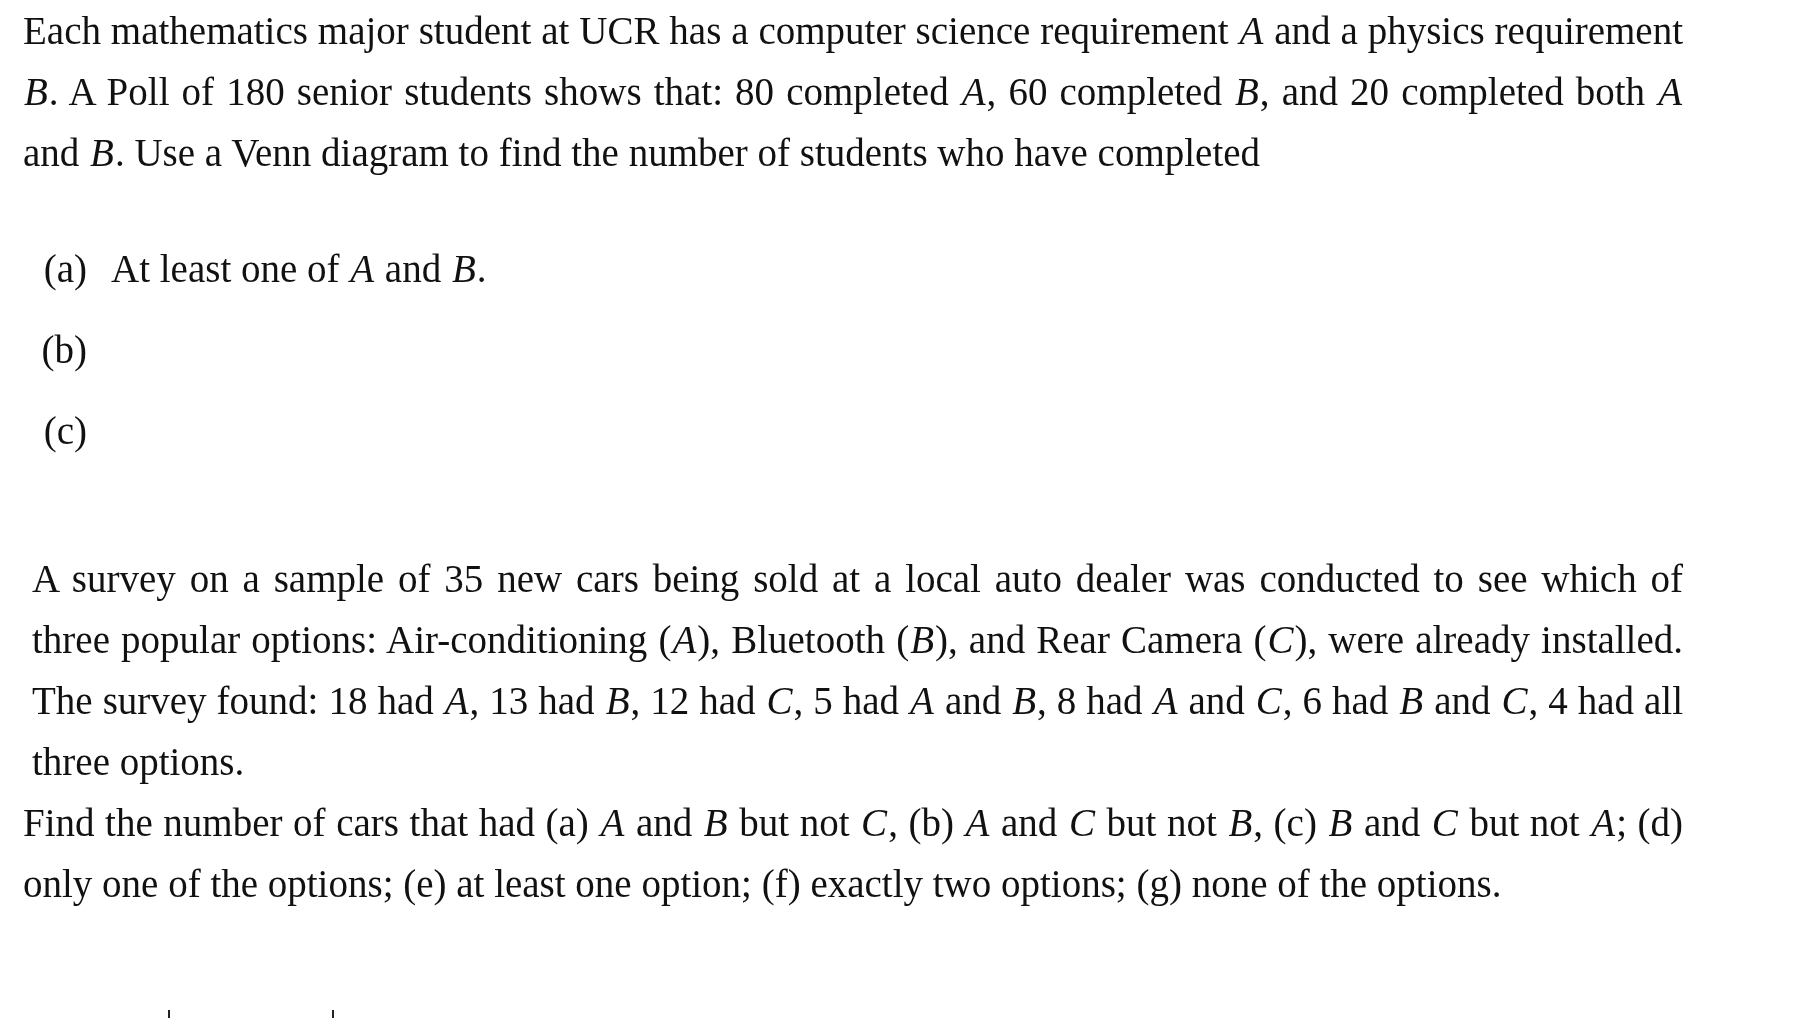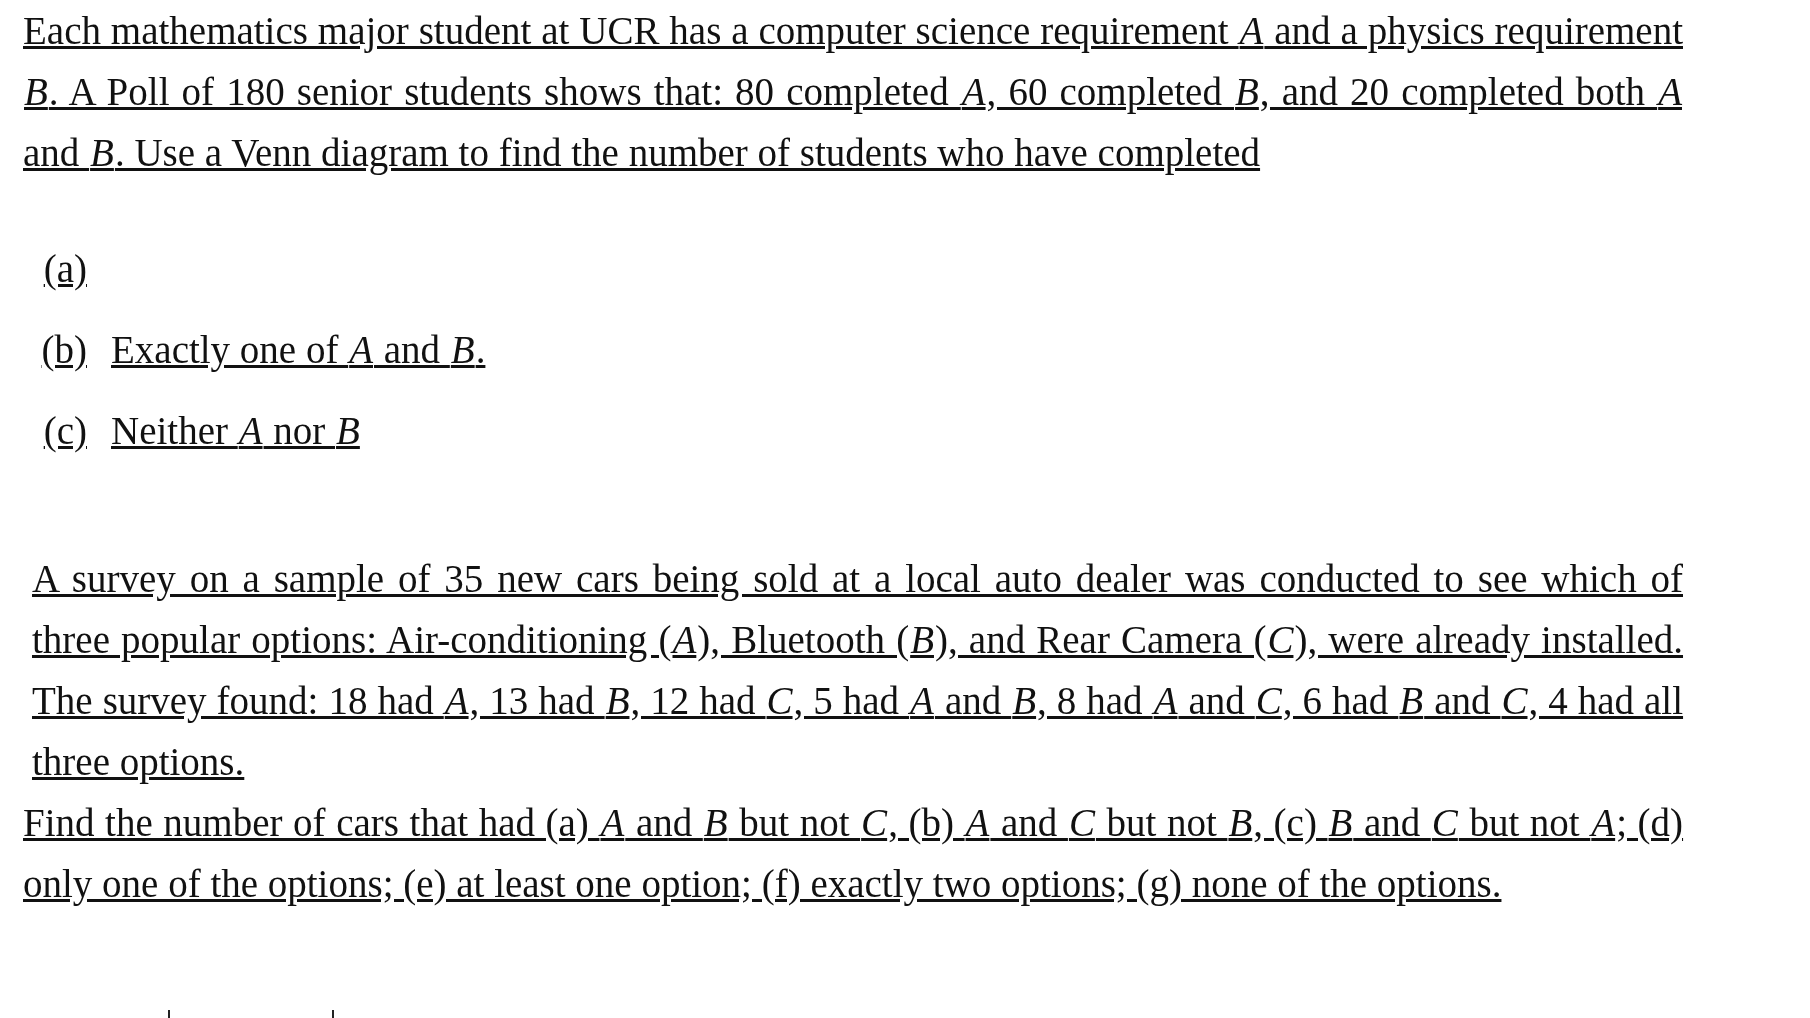--- a/index.html
+++ b/index.html
@@ -15,21 +15,20 @@
       color: #111111;
       font-family: "Liberation Serif", "DejaVu Serif", serif;
     }
     .page {
       position: absolute;
       left: 23px;
       top: 0;
       width: 1660px;
       font-size: 39px;
       line-height: 61px;
-      text-decoration: underline;
     }
     .para {
       text-align: justify;
       text-align-last: left;
       margin: 0;
     }
     .para.first {
       padding-top: 0;
     }
     .list {
@@ -76,28 +75,27 @@
   </style>
 </head>
 <body>
 
 <div class="page">
   <p class="para first">Each mathematics major student at UCR has a computer science requirement <i class="m">A</i> and a physics requirement <i class="m">B</i>.  A Poll of 180 senior students shows that:  80 completed <i class="m">A</i>, 60 completed <i class="m">B</i>, and 20 completed both <i class="m">A</i> and <i class="m">B</i>. Use a Venn diagram to find the number of students who have completed</p>
 
   <ul class="list">
     <li>
       <span class="marker">(a)</span>
+      <span>At least one of <i class="m">A</i> and <i class="m">B</i>.</span>
     </li>
     <li>
       <span class="marker">(b)</span>
-      <span>Exactly one of <i class="m">A</i> and <i class="m">B</i>.</span>
     </li>
     <li>
       <span class="marker">(c)</span>
-      <span>Neither <i class="m">A</i> nor <i class="m">B</i></span>
     </li>
   </ul>
 
   <p class="para second">A survey on a sample of 35 new cars being sold at a local auto dealer was conducted to see which of three popular options:  Air-conditioning (<i class="m">A</i>), Bluetooth (<i class="m">B</i>), and Rear Camera (<i class="m">C</i>), were already installed.  The survey found: 18 had <i class="m">A</i>, 13 had <i class="m">B</i>, 12 had <i class="m">C</i>, 5 had <i class="m">A</i> and <i class="m">B</i>, 8 had <i class="m">A</i> and <i class="m">C</i>, 6 had <i class="m">B</i> and <i class="m">C</i>, 4 had all three options.</p>
   <p class="para">Find the number of cars that had (a) <i class="m">A</i> and <i class="m">B</i> but not <i class="m">C</i>, (b) <i class="m">A</i> and <i class="m">C</i> but not <i class="m">B</i>, (c) <i class="m">B</i> and <i class="m">C</i> but not <i class="m">A</i>; (d) only one of the options; (e) at least one option; (f) exactly two options; (g) none of the options.</p>
 </div>
 
 <div class="cutoff">
     <span style="left: 168px;"></span>
     <span style="left: 332px;"></span>

